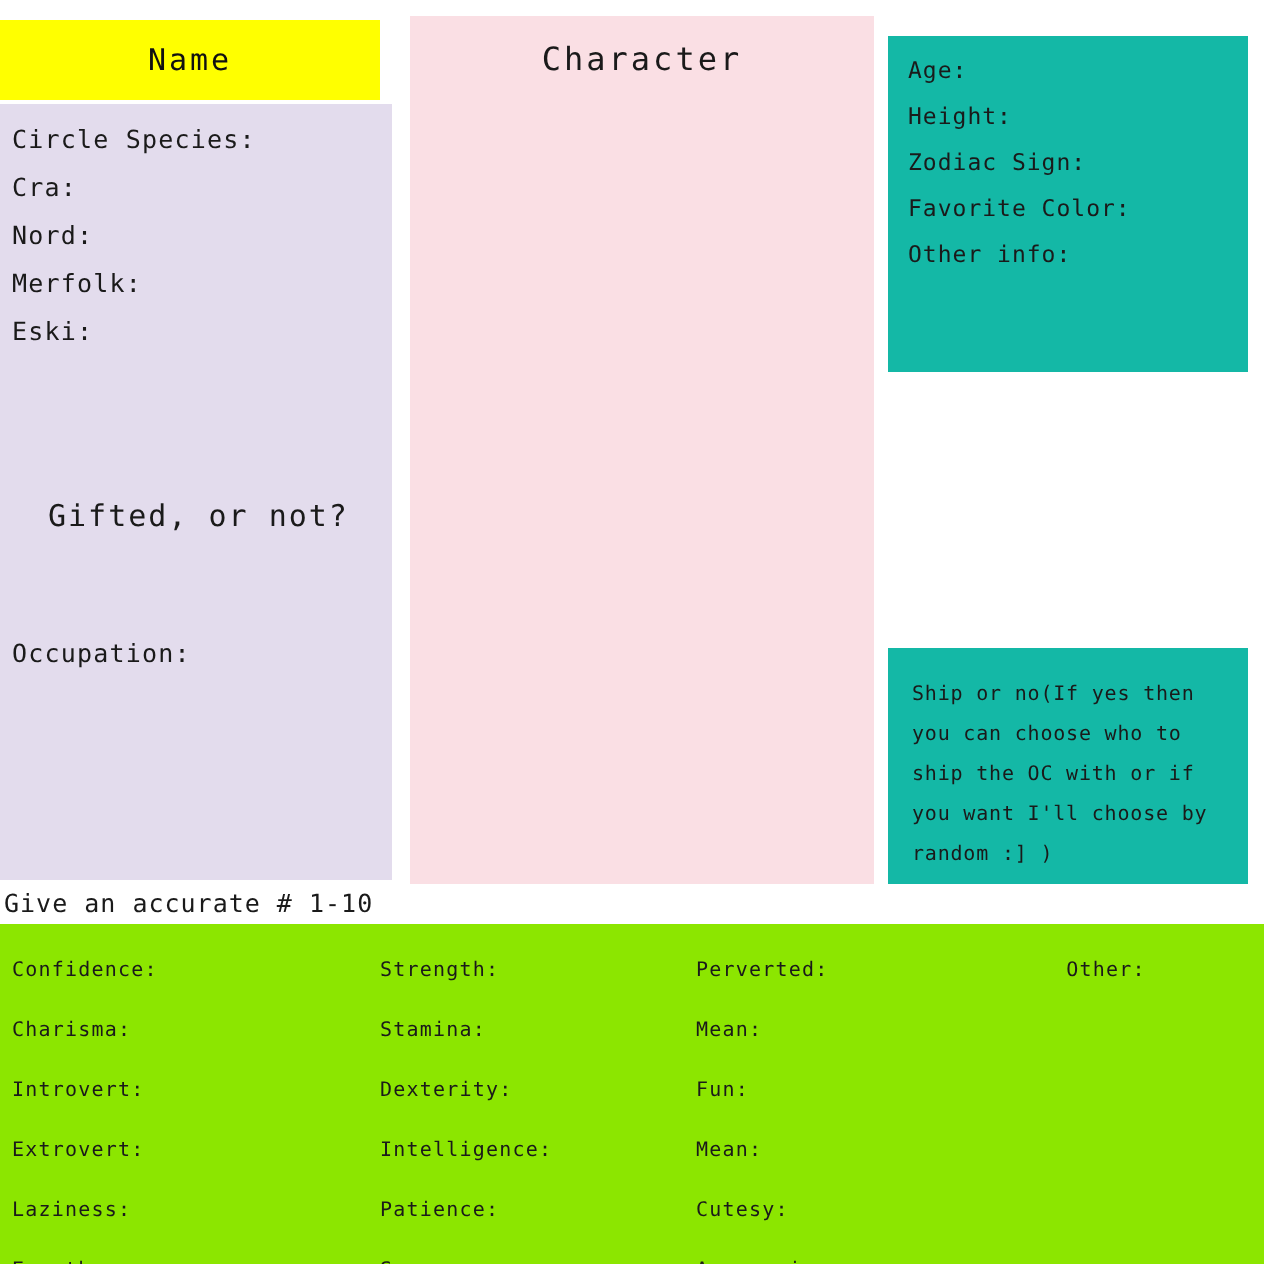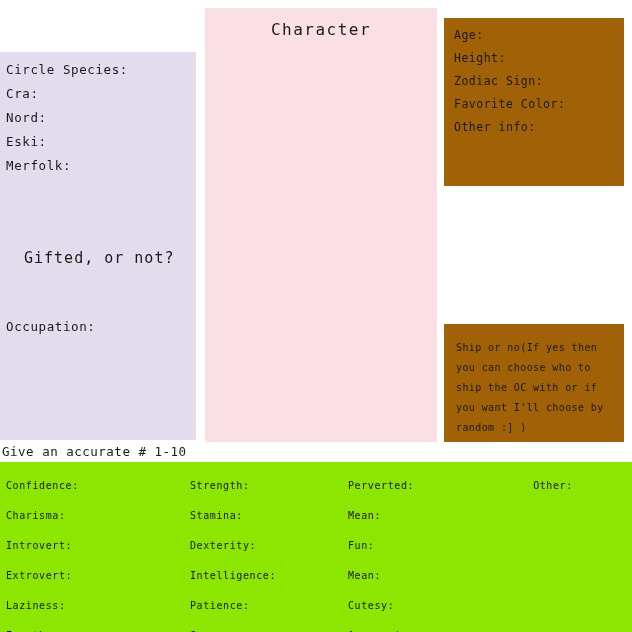--- a/index.html
+++ b/index.html
@@ -79,21 +79,21 @@
   .center-panel .title {
     text-align: center;
     font-size: 16px;
     color: #1a1a1a;
     letter-spacing: 1.5px;
     margin-top: 12px;
   }
   
   .mint-box {
     position: absolute;
-    background: #a16207;
+    background: #14b8a6;
     box-sizing: border-box;
   }
   .info-box {
     left: 444px;
     top: 18px;
     width: 180px;
     height: 168px;
     padding: 10px 8px 0 10px;
   }
   .info-box .line {
@@ -161,27 +161,30 @@
   .col-0 { width: 190px; padding-left: 6px; }
   .col-1 { width: 158px; }
   .col-2 { width: 135px; }
   .col-3 { width: 140px; text-align: center; }
 </style>
 </head>
 <body>
 
 <div class="page">
 
+  <div class="name-box">
+    <div class="label">Name</div>
+  </div>
 
   <div class="left-panel">
     <div class="line">Circle Species:</div>
     <div class="line">Cra:</div>
     <div class="line">Nord:</div>
+    <div class="line">Merfolk:</div>
     <div class="line">Eski:</div>
-    <div class="line">Merfolk:</div>
     <div class="gifted">Gifted, or not?</div>
     <div class="occupation">Occupation:</div>
   </div>
 
   <div class="center-panel">
     <div class="title">Character</div>
   </div>
 
   <div class="mint-box info-box">
     <div class="line">Age:</div>

